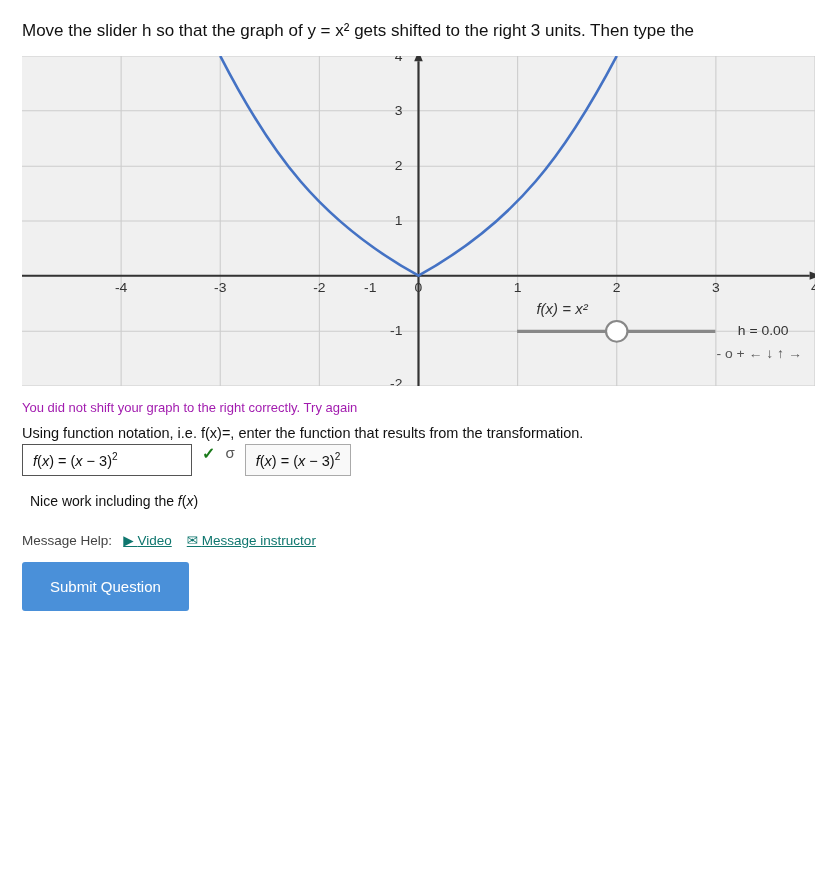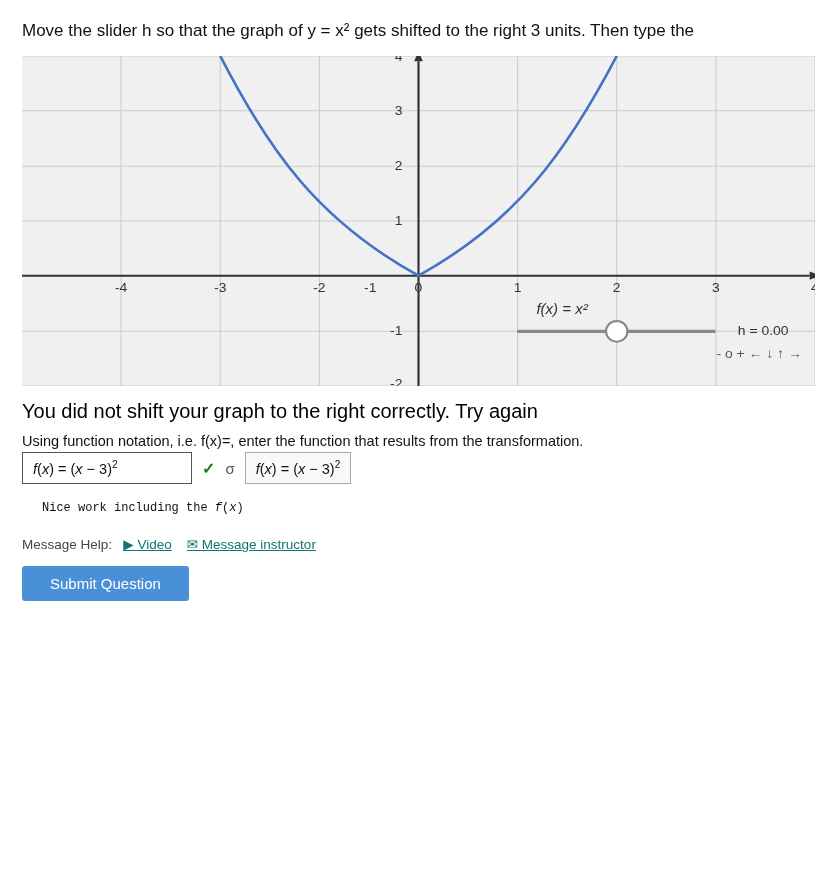--- a/index.html
+++ b/index.html
@@ -22,31 +22,30 @@
       width: 100%;
       height: 330px;
       margin-bottom: 14px;
     }
     svg.graph {
       width: 100%;
       height: 330px;
       display: block;
     }
     .error-msg {
-      color: #000000;
-      font-size: 20px;
+      color: #a21caf;
+      font-size: 13px;
       margin-bottom: 8px;
     }
     .instruction-line {
       font-size: 14.5px;
       line-height: 1.5;
     }
     .answer-row {
       display: flex;
-      align-items: center;
       gap: 10px;
       margin-bottom: 14px;
     }
     .answer-box {
       border: 1px solid #555;
       padding: 6px 10px;
       font-size: 14.5px;
       min-width: 170px;
       background: #fff;
       font-family: Arial, sans-serif;
@@ -69,40 +68,39 @@
     }
     .feedback-section {
       margin-bottom: 18px;
     }
     .feedback-title {
       font-size: 14.5px;
       font-weight: bold;
       margin-bottom: 4px;
     }
     .feedback-line {
-      font-size: 12px;
-      margin-left: 20px;
+      font-size: 14px;
+      margin-left: 8px;
       line-height: 1.7;
-      font-family: Liberation Mono, monospace;
     }
     .question-help {
       font-size: 13.5px;
       color: #444;
       margin-bottom: 14px;
     }
     .question-help a {
       color: #0f766e;
       text-decoration: underline;
       cursor: pointer;
     }
     .submit-btn {
       background: #4a90d9;
       color: #fff;
       border: none;
-      padding: 9px 28px;
+      padding: 16px 28px;
       font-size: 15px;
       border-radius: 3px;
       cursor: pointer;
     }
     sup { font-size: 0.7em; vertical-align: super; }
   </style>
 </head>
 <body>
 
 

